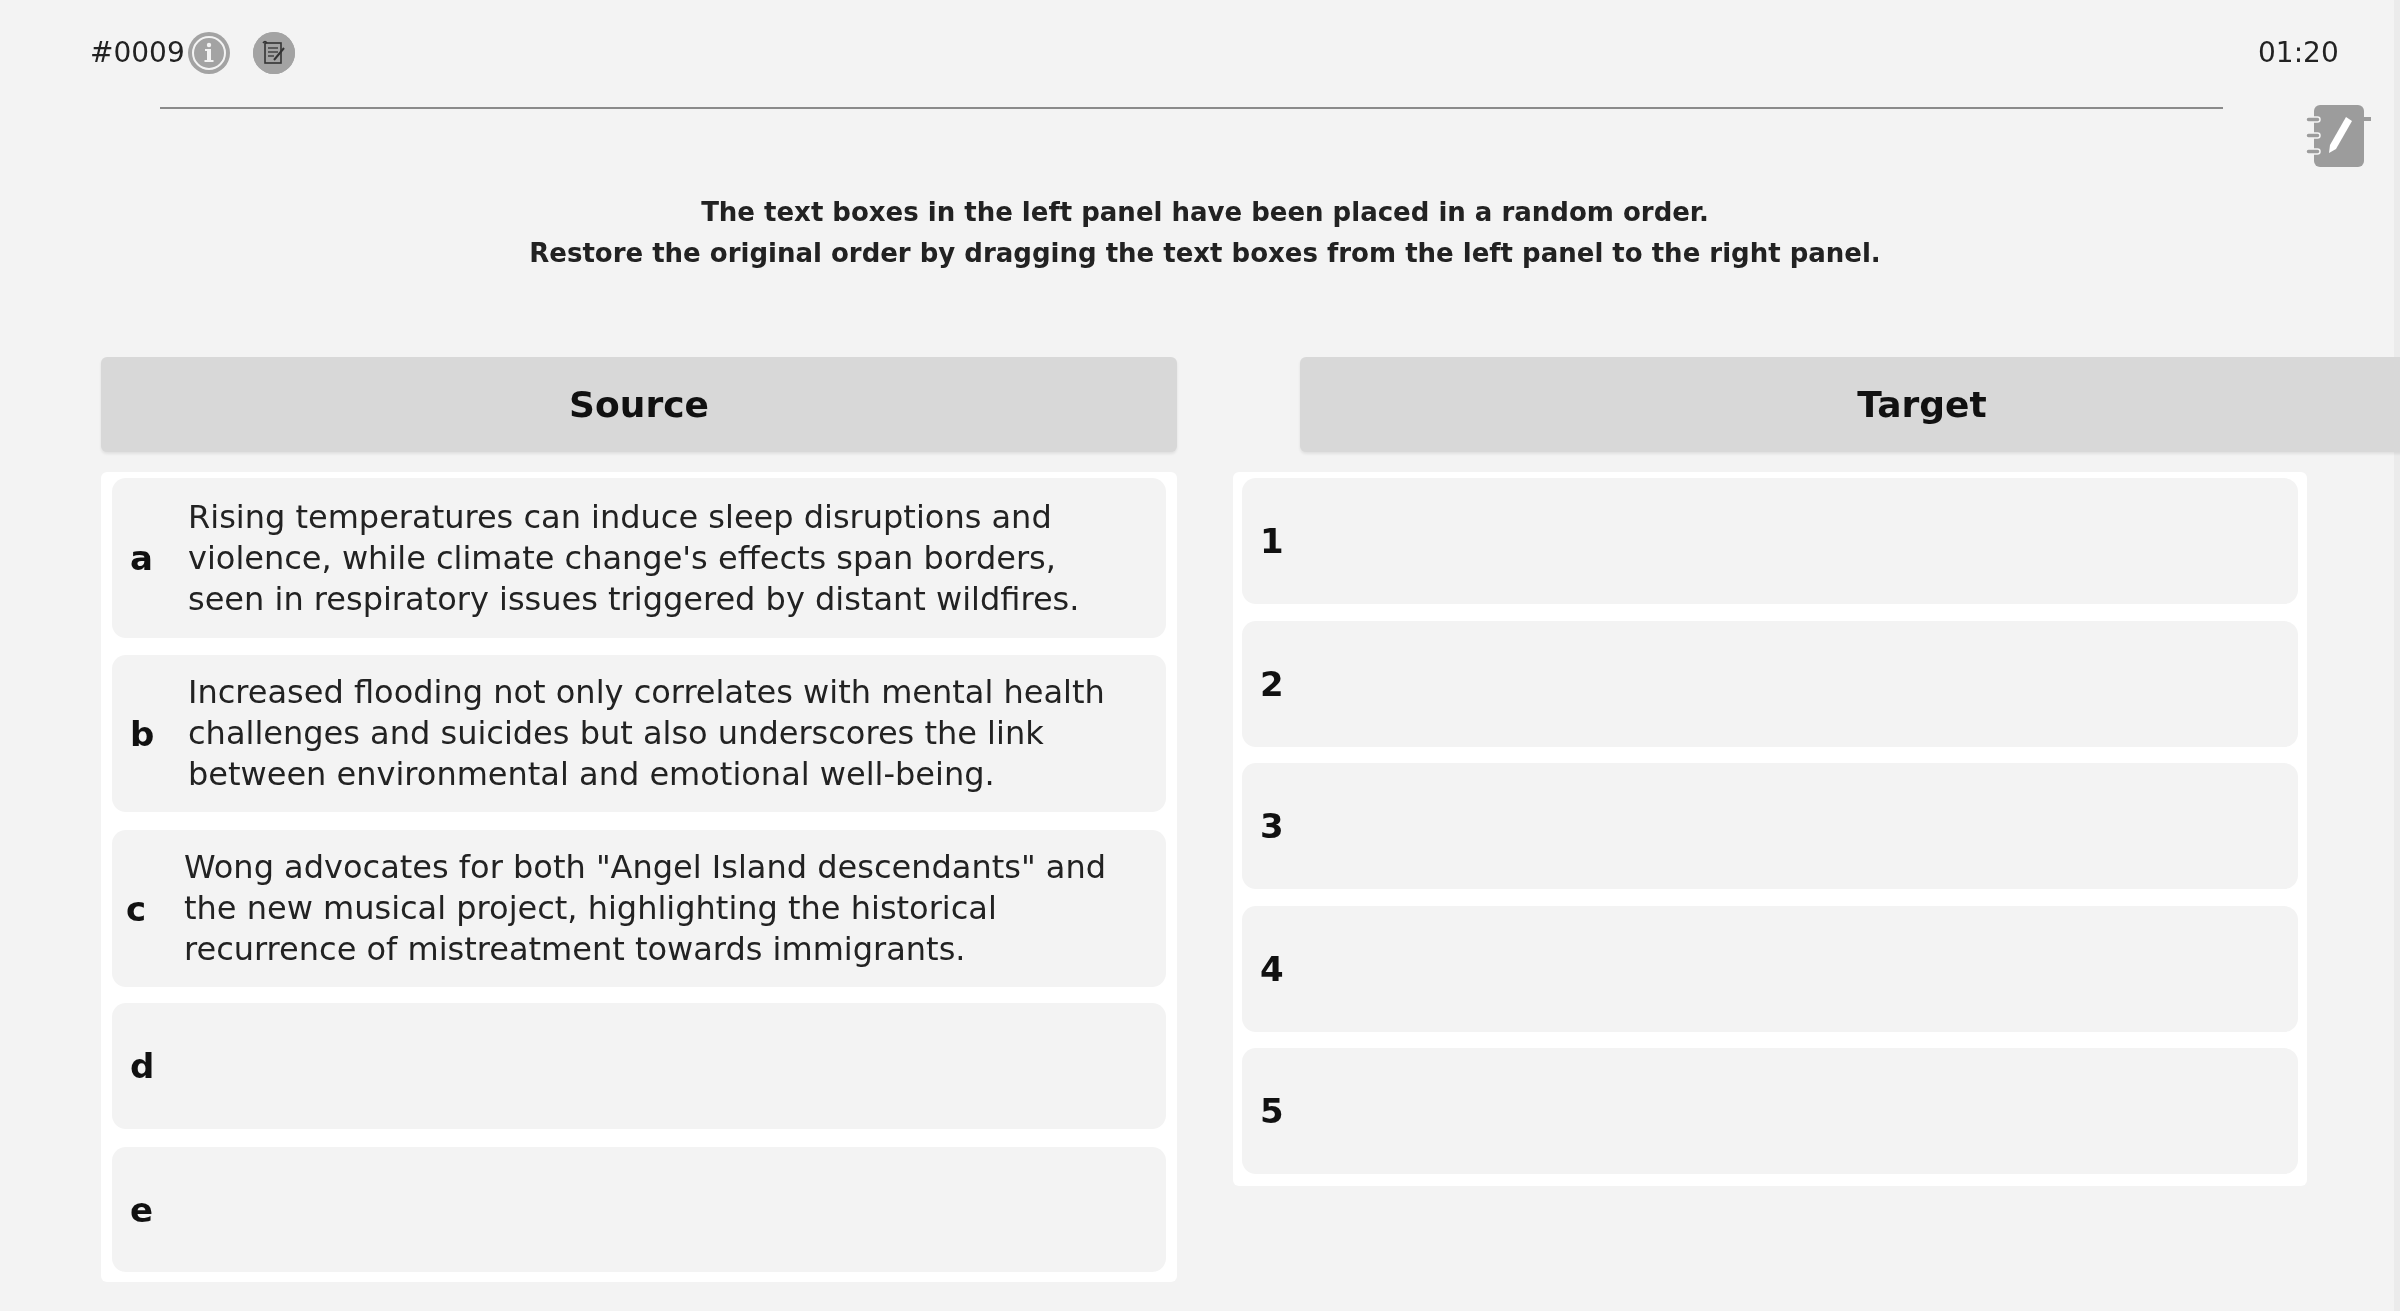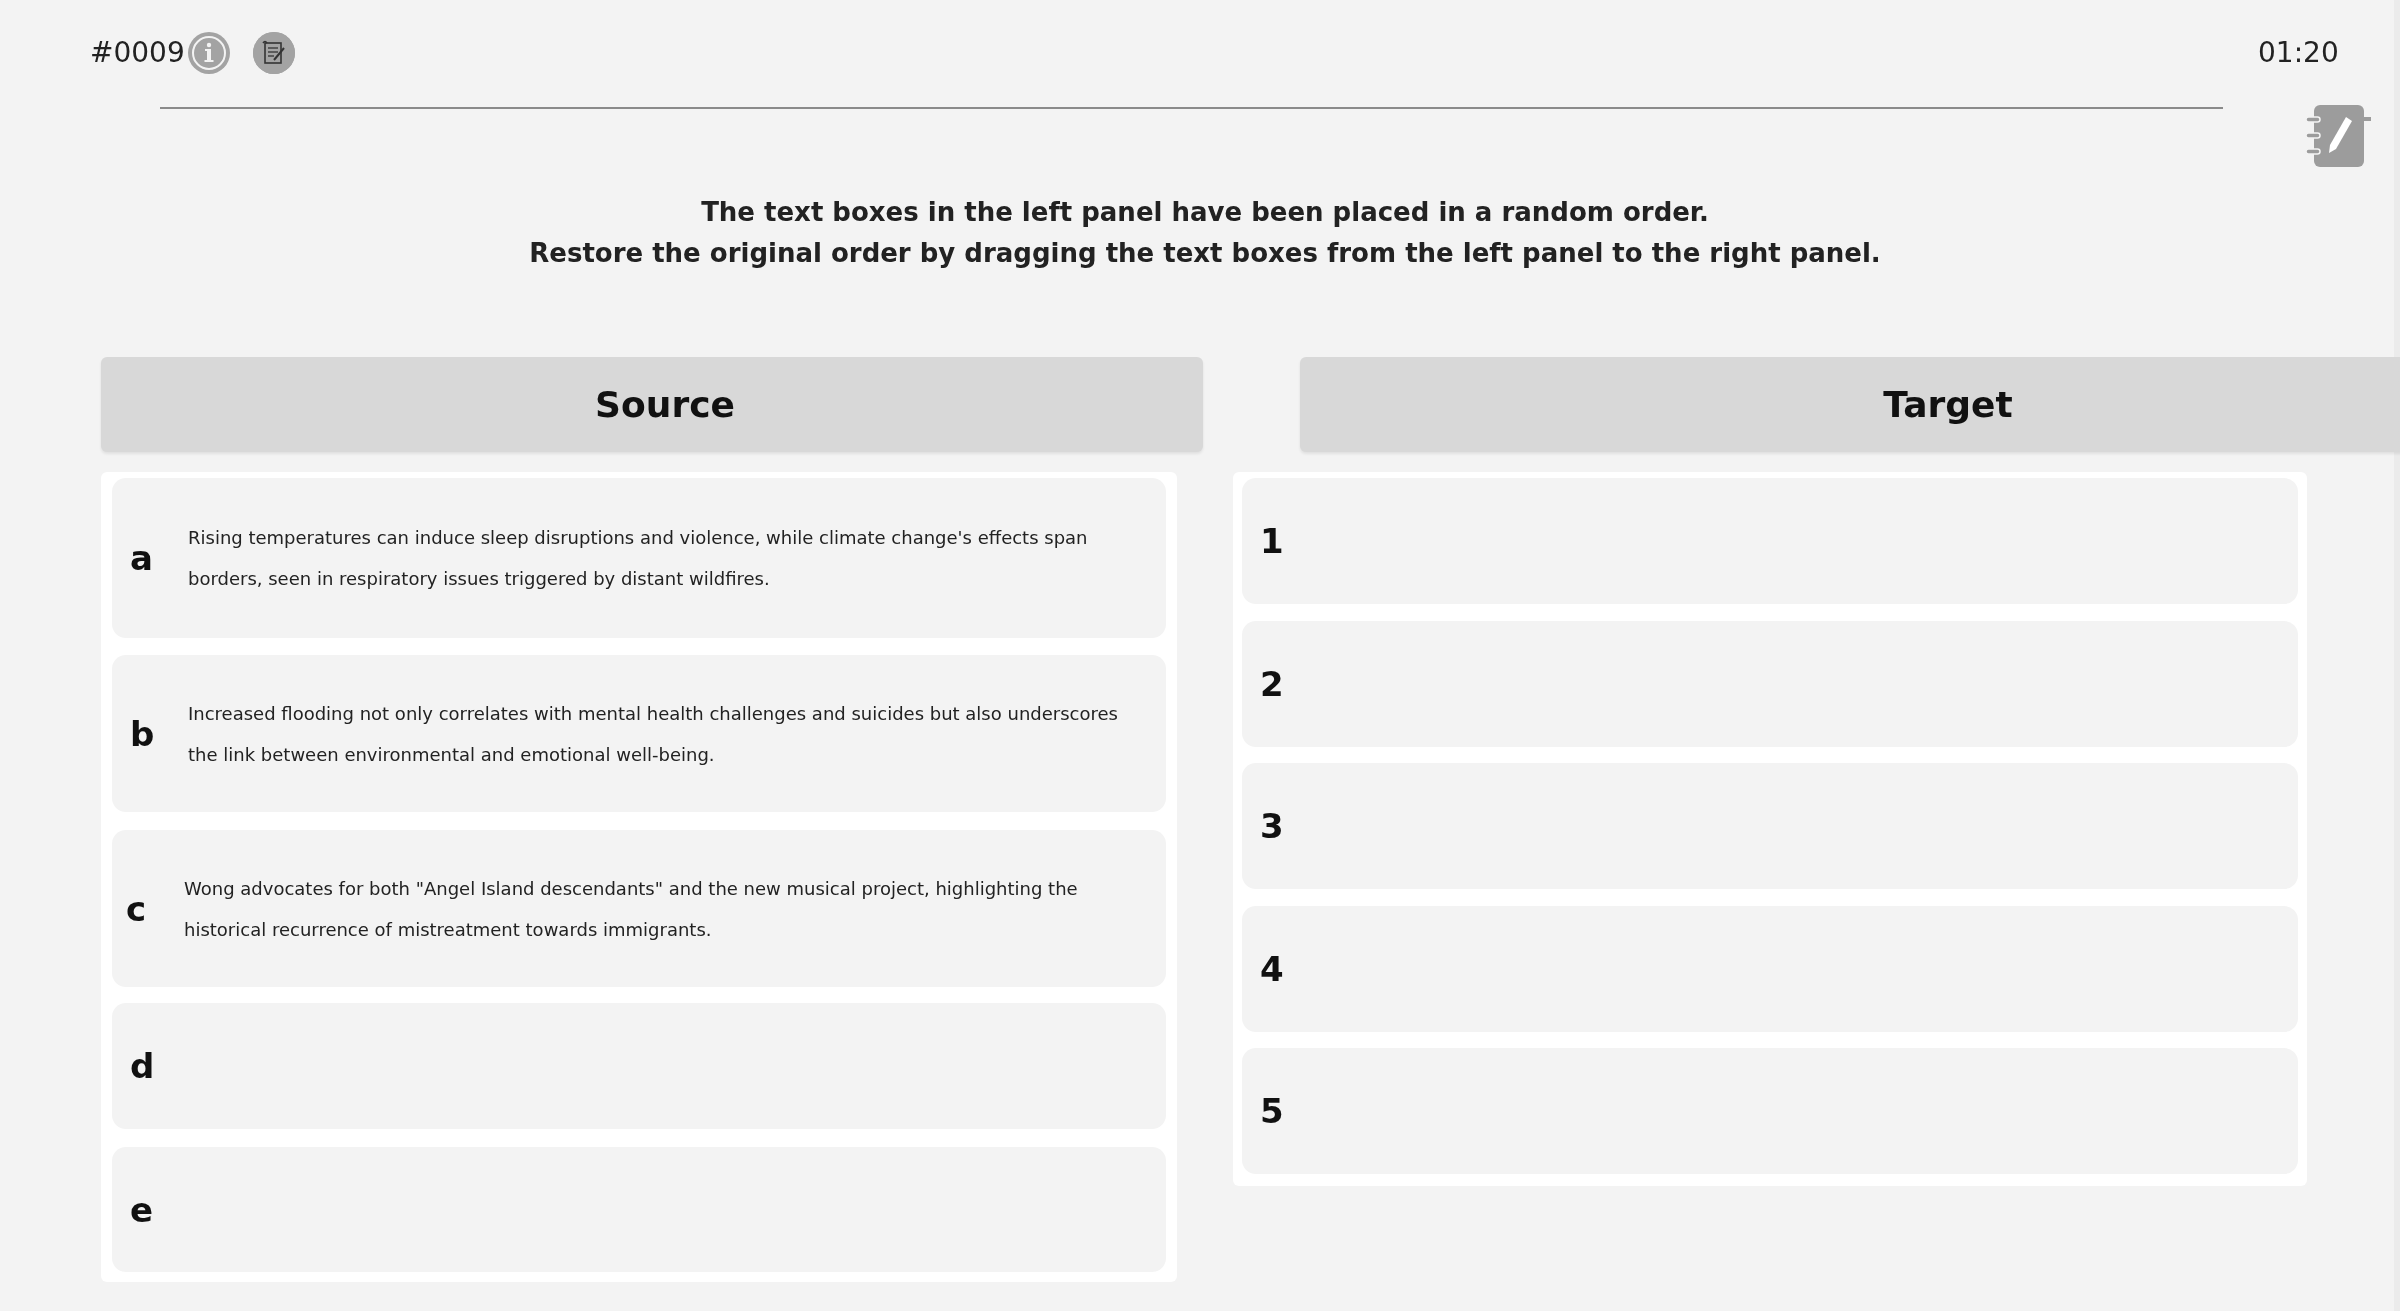--- a/index.html
+++ b/index.html
@@ -35,40 +35,40 @@
     position: absolute; left: 2302px; top: 103px; width: 70px; height: 68px;
   }
   .instructions {
     position: absolute; left: 0; top: 192px; width: 2410px; text-align: center;
     font-weight: bold; font-size: 26px; line-height: 41px; color: #222;
   }
   .panel-header {
     position: absolute; top: 357px; height: 95px; background: #d8d8d8;
     border-radius: 6px; box-shadow: 0 2px 3px rgba(0,0,0,0.08);
     display: flex; align-items: center; justify-content: center;
-    font-weight: bold; font-size: 36px; color: #111; padding-left: 26px;
+    font-weight: bold; font-size: 36px; color: #111;
   }
   .source-header { left: 101px; width: 1076px; }
   .target-header { left: 1300px; width: 1244px; }
   .panel-body {
     position: absolute; top: 472px; background: #ffffff; border-radius: 6px;
   }
   .source-body { left: 101px; width: 1076px; height: 810px; }
   .target-body { left: 1233px; width: 1074px; height: 714px; }
   .card {
     position: absolute; left: 11px; background: #f3f3f3; border-radius: 14px;
     display: flex; align-items: center; cursor: grab;
   }
   .source-body .card { width: 1054px; }
   .card-letter {
     width: 76px; text-align: left; padding-left: 18px; box-sizing: border-box;
     font-weight: bold; font-size: 34px; color: #111; flex: 0 0 76px;
   }
   .card-text {
-    font-size: 18px; line-height: 41px; color: #222; padding-right: 24px;
+    font-size: 32px; line-height: 41px; color: #222; padding-right: 24px;
   }
   .slot {
     position: absolute; left: 9px; width: 1056px; height: 126px;
     background: #f3f3f3; border-radius: 14px;
     display: flex; align-items: center;
   }
   .slot-number {
     padding-left: 18px; font-weight: bold; font-size: 34px; color: #111;
   }
 </style>

